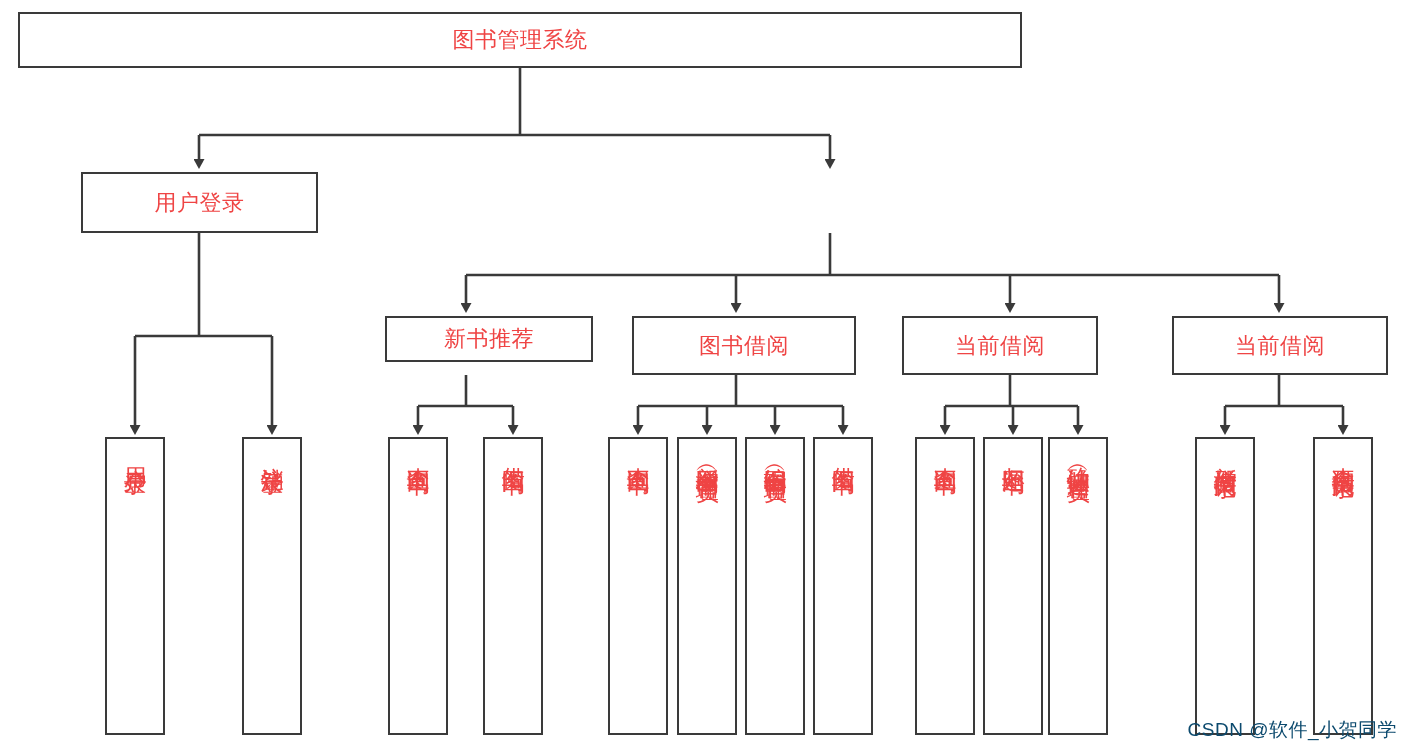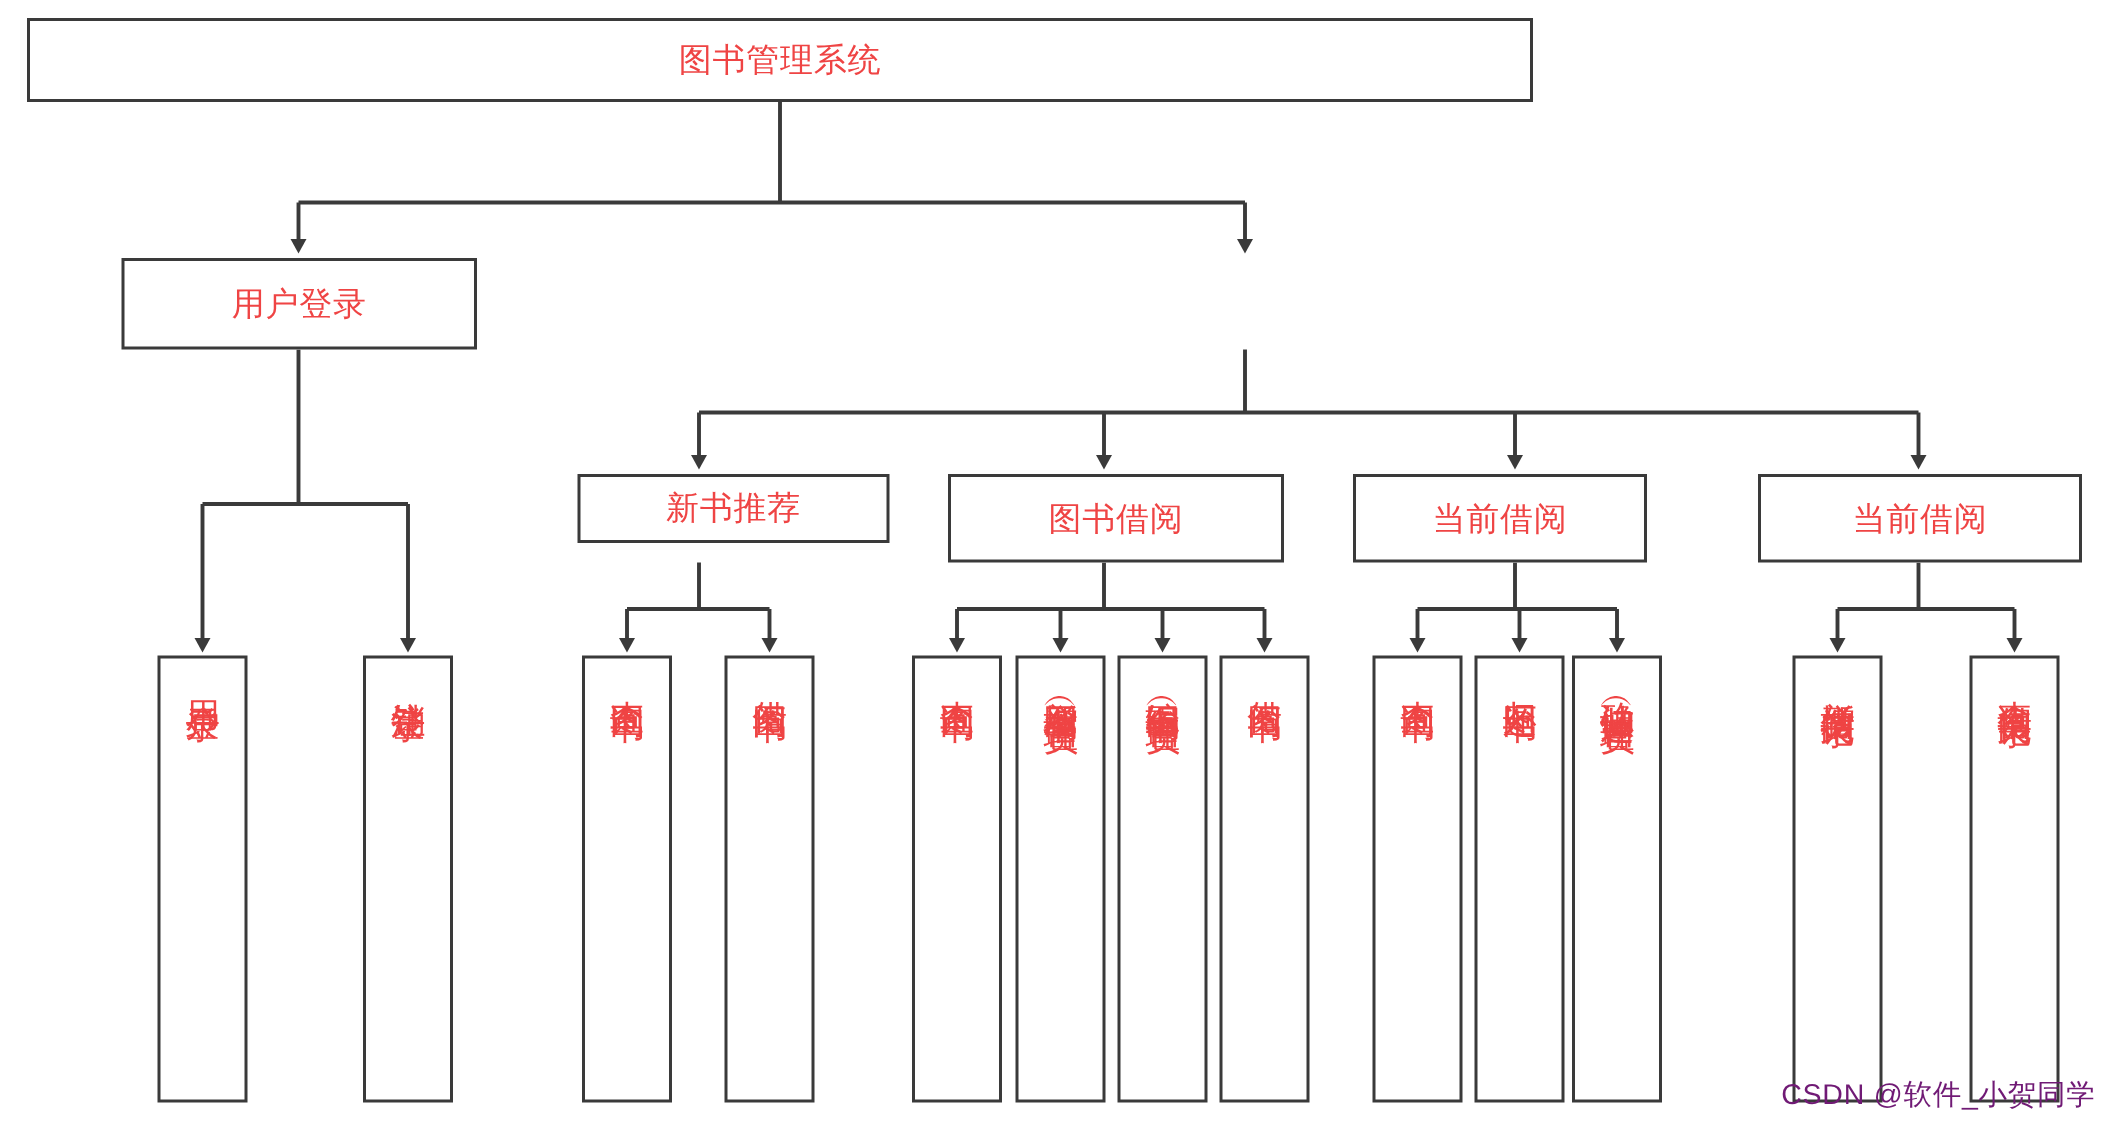--- a/index.html
+++ b/index.html
@@ -55,21 +55,21 @@
     text-orientation: upright;
     font-size: 23px;
     letter-spacing: 2px;
     line-height: 1.1;
   }
   .watermark {
     position: absolute;
     right: 8px;
     bottom: 4px;
     font-size: 19px;
-    color: #701a75;
+    color: #0c4a6e;
     letter-spacing: 0.5px;
     white-space: nowrap;
     user-select: none;
   }
 </style>
 </head>
 <body>
 
 <div id="canvas">
 

